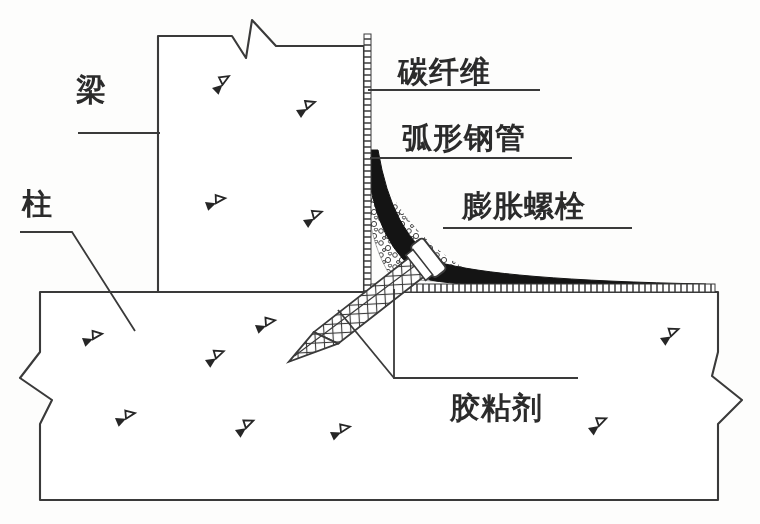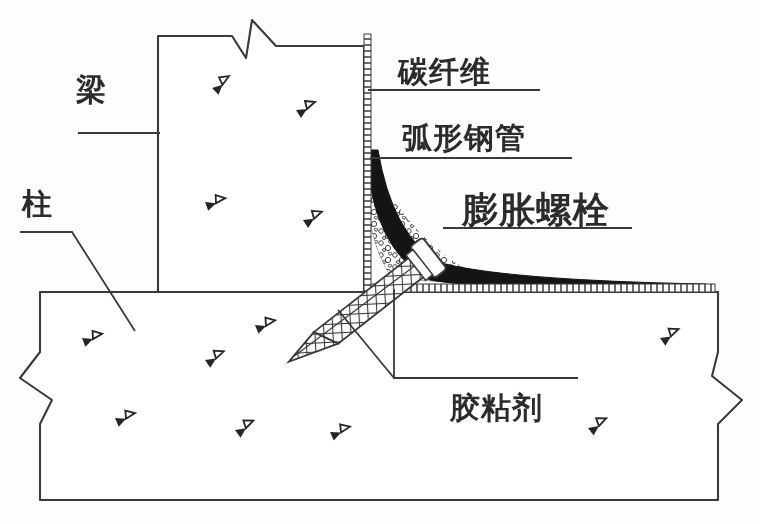--- a/index.html
+++ b/index.html
@@ -171,17 +171,17 @@
   </svg>
 
   <div class="lbl" style="left:76px;top:70px;font-size:30px;">梁</div>
 
   <div class="lbl" style="left:22px;top:184px;font-size:30px;">柱</div>
 
   <div class="lbl" style="left:402px;top:118px;font-size:30px;">弧形钢管</div>
 
   <div class="lbl" style="left:398px;top:52px;font-size:30px;">碳纤维</div>
 
-  <div class="lbl" style="left:462px;top:186px;font-size:36px;">膨胀螺栓</div>
+  <div class="lbl" style="left:462px;top:186px;font-size:30px;">膨胀螺栓</div>
 
   <div class="lbl" style="left:450px;top:344px;font-size:30px;margin-top:44px;">胶粘剂</div>
 
 </div>
 
 </body></html>

